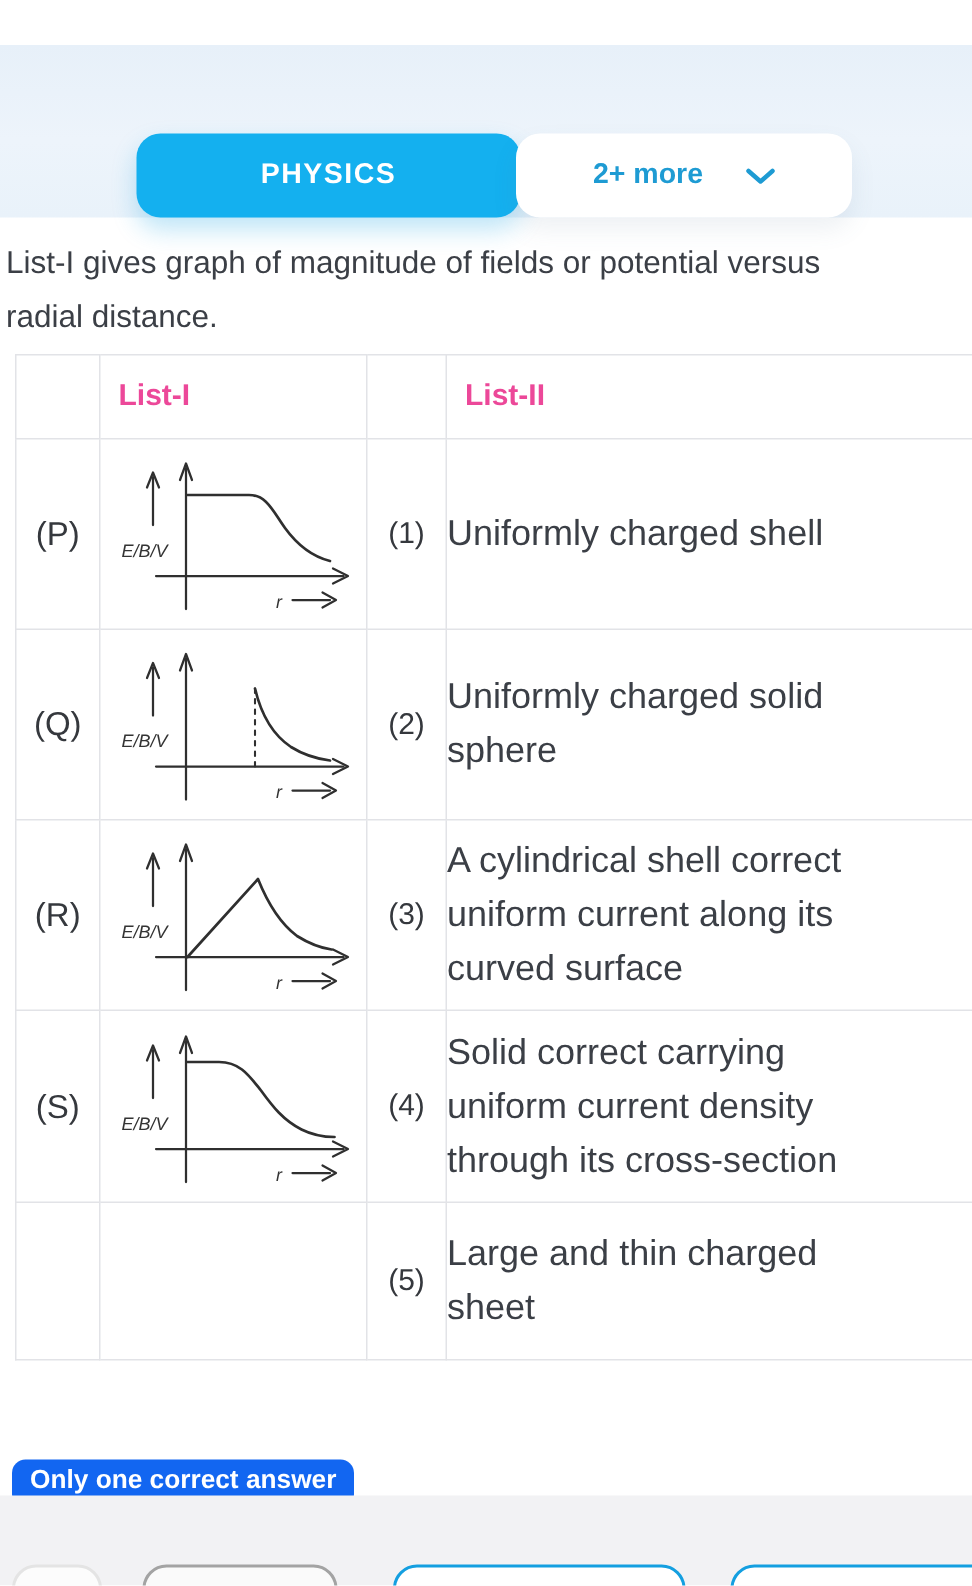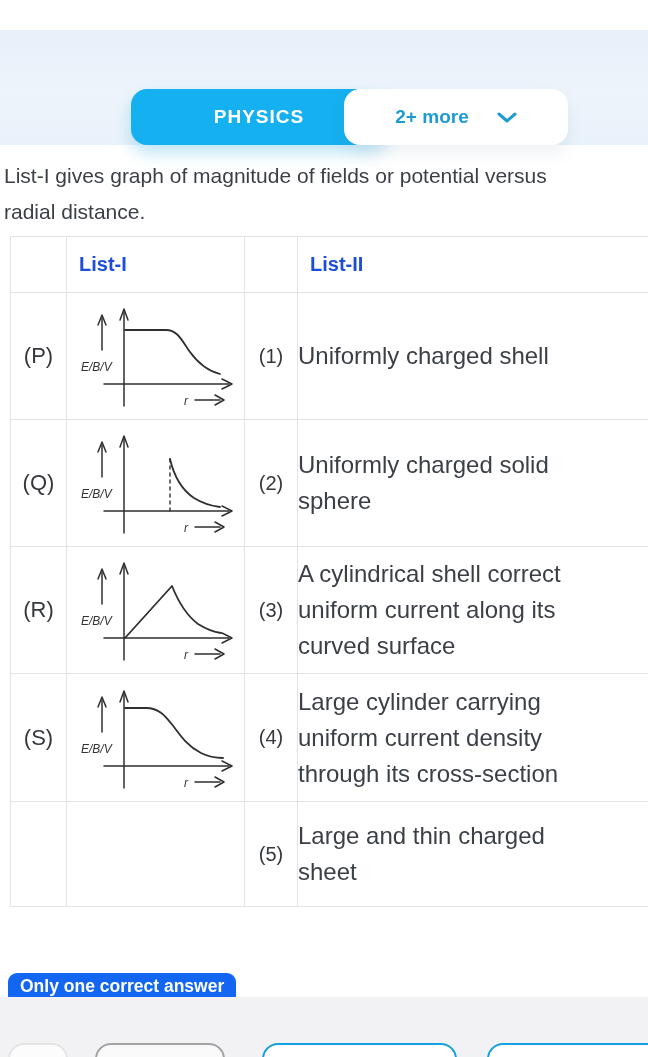--- a/index.html
+++ b/index.html
@@ -6,36 +6,36 @@
   body{font-family:"Liberation Sans", sans-serif;}
   .screen{position:relative;width:648px;height:1057px;background:#ffffff;overflow:hidden;}
 
   
   .top-white{position:absolute;left:0;top:0;width:648px;height:30px;background:#ffffff;}
   .header-band{position:absolute;left:0;top:30px;width:648px;height:115px;
     background:linear-gradient(180deg,#e7f0f9 0%,#edf4fb 55%,#e9f2fa 100%);}
   .subject-btn{position:absolute;left:91px;top:59px;width:256px;height:56px;border:none;
     background:#14b0ef;border-radius:16px;color:#ffffff;font-size:19px;font-weight:700;
     letter-spacing:1px;font-family:inherit;cursor:pointer;
-    box-shadow:0 8px 16px rgba(20,160,225,.28);margin-left:40px;}
+    box-shadow:0 8px 16px rgba(20,160,225,.28);}
   .more-btn{position:absolute;left:344px;top:59px;width:224px;height:56px;border:none;
     background:#ffffff;border-radius:16px;color:#1e9bd3;font-size:19px;font-weight:700;
     font-family:inherit;cursor:pointer;display:flex;align-items:center;justify-content:center;
     gap:28px;box-shadow:0 8px 16px rgba(90,120,150,.10);}
   .chev{width:20px;height:11px;display:block;}
 
   
   .question{position:absolute;left:4px;top:158px;width:585px;font-size:21px;line-height:36px;
     color:#3b3f46;}
 
   
   .qtable{position:absolute;left:10px;top:236px;border-collapse:collapse;table-layout:fixed;
     width:661px;}
   .qtable td,.qtable th{border:1px solid #e2e3e7;padding:0;vertical-align:middle;}
-  .qtable th{font-size:20px;font-weight:700;color:#1d4ed8;text-align:left;padding-left:12px;}
+  .qtable th{font-size:20px;font-weight:700;color:#ec4899;text-align:left;padding-left:12px;}
   .col-key{width:56px;}
   .col-graph{width:178px;}
   .col-num{width:53px;}
   .col-desc{width:374px;}
   .row-h{height:56px;}
   .row-p{height:126px;}
   .row-q{height:127px;}
   .row-r{height:127px;}
   .row-s{height:128px;}
   .row-5{height:105px;}
@@ -179,21 +179,21 @@
           <path d="M36 90 H161"></path>
               <path d="M154 85 L164 90 L154 95"></path>
           <text x="116" y="111">r</text>
           <path d="M127 106 H152"></path>
               <path d="M147 101 L156 106 L147 111"></path>
           <path class="curve" d="M57 32 H78 C92 32 98 41 106 51 C114 62 121 71 133 77 C141 81 149 82 155 82"></path>
         </svg>
       </td>
       <td class="num-cell">(4)</td>
       <td class="desc-cell">
-        <div class="desc-inner">Large cylinder carrying uniform current density through its cross-section</div>
+        <div class="desc-inner">Solid correct carrying uniform current density through its cross-section</div>
       </td>
     </tr>
 
     <tr class="row-5">
       <td class="key-cell"></td>
       <td></td>
       <td class="num-cell">(5)</td>
       <td class="desc-cell">
         <div class="desc-inner">Large and thin charged sheet</div>
       </td>

